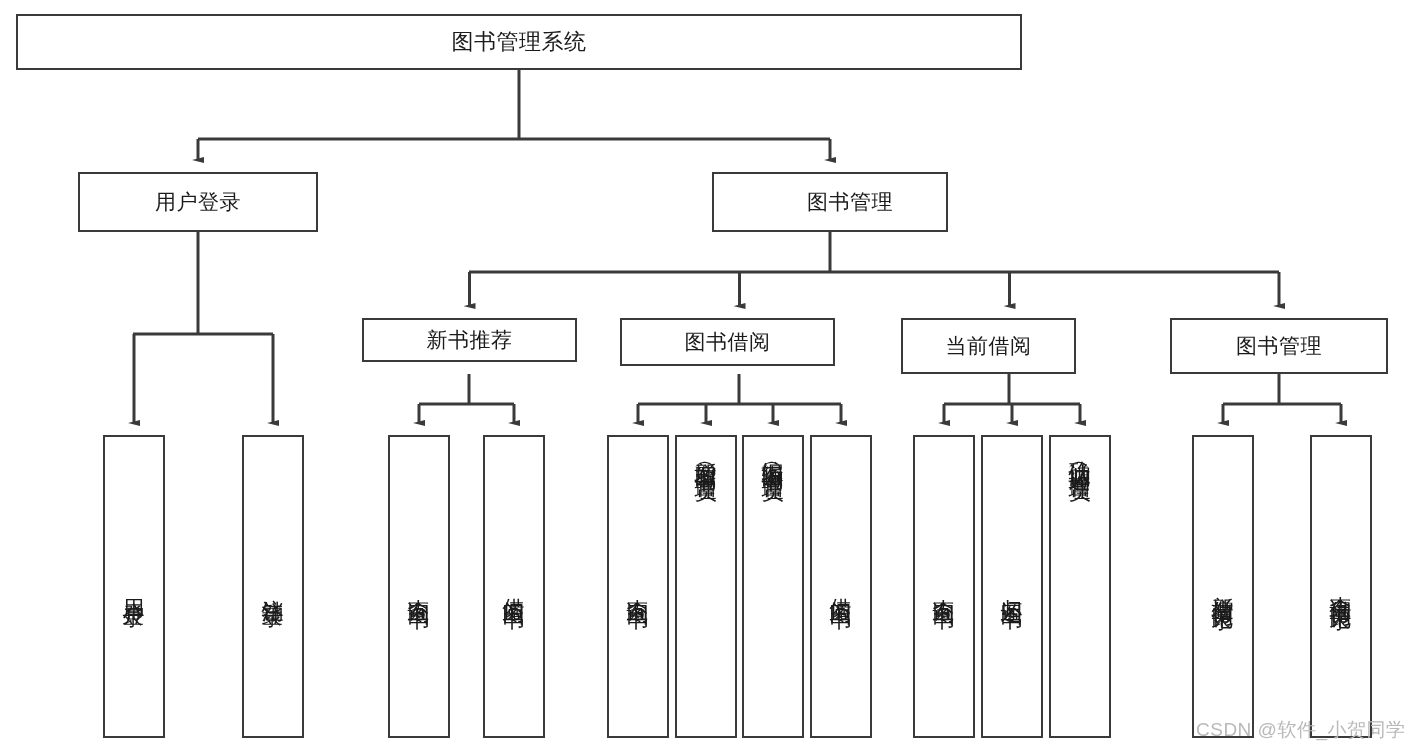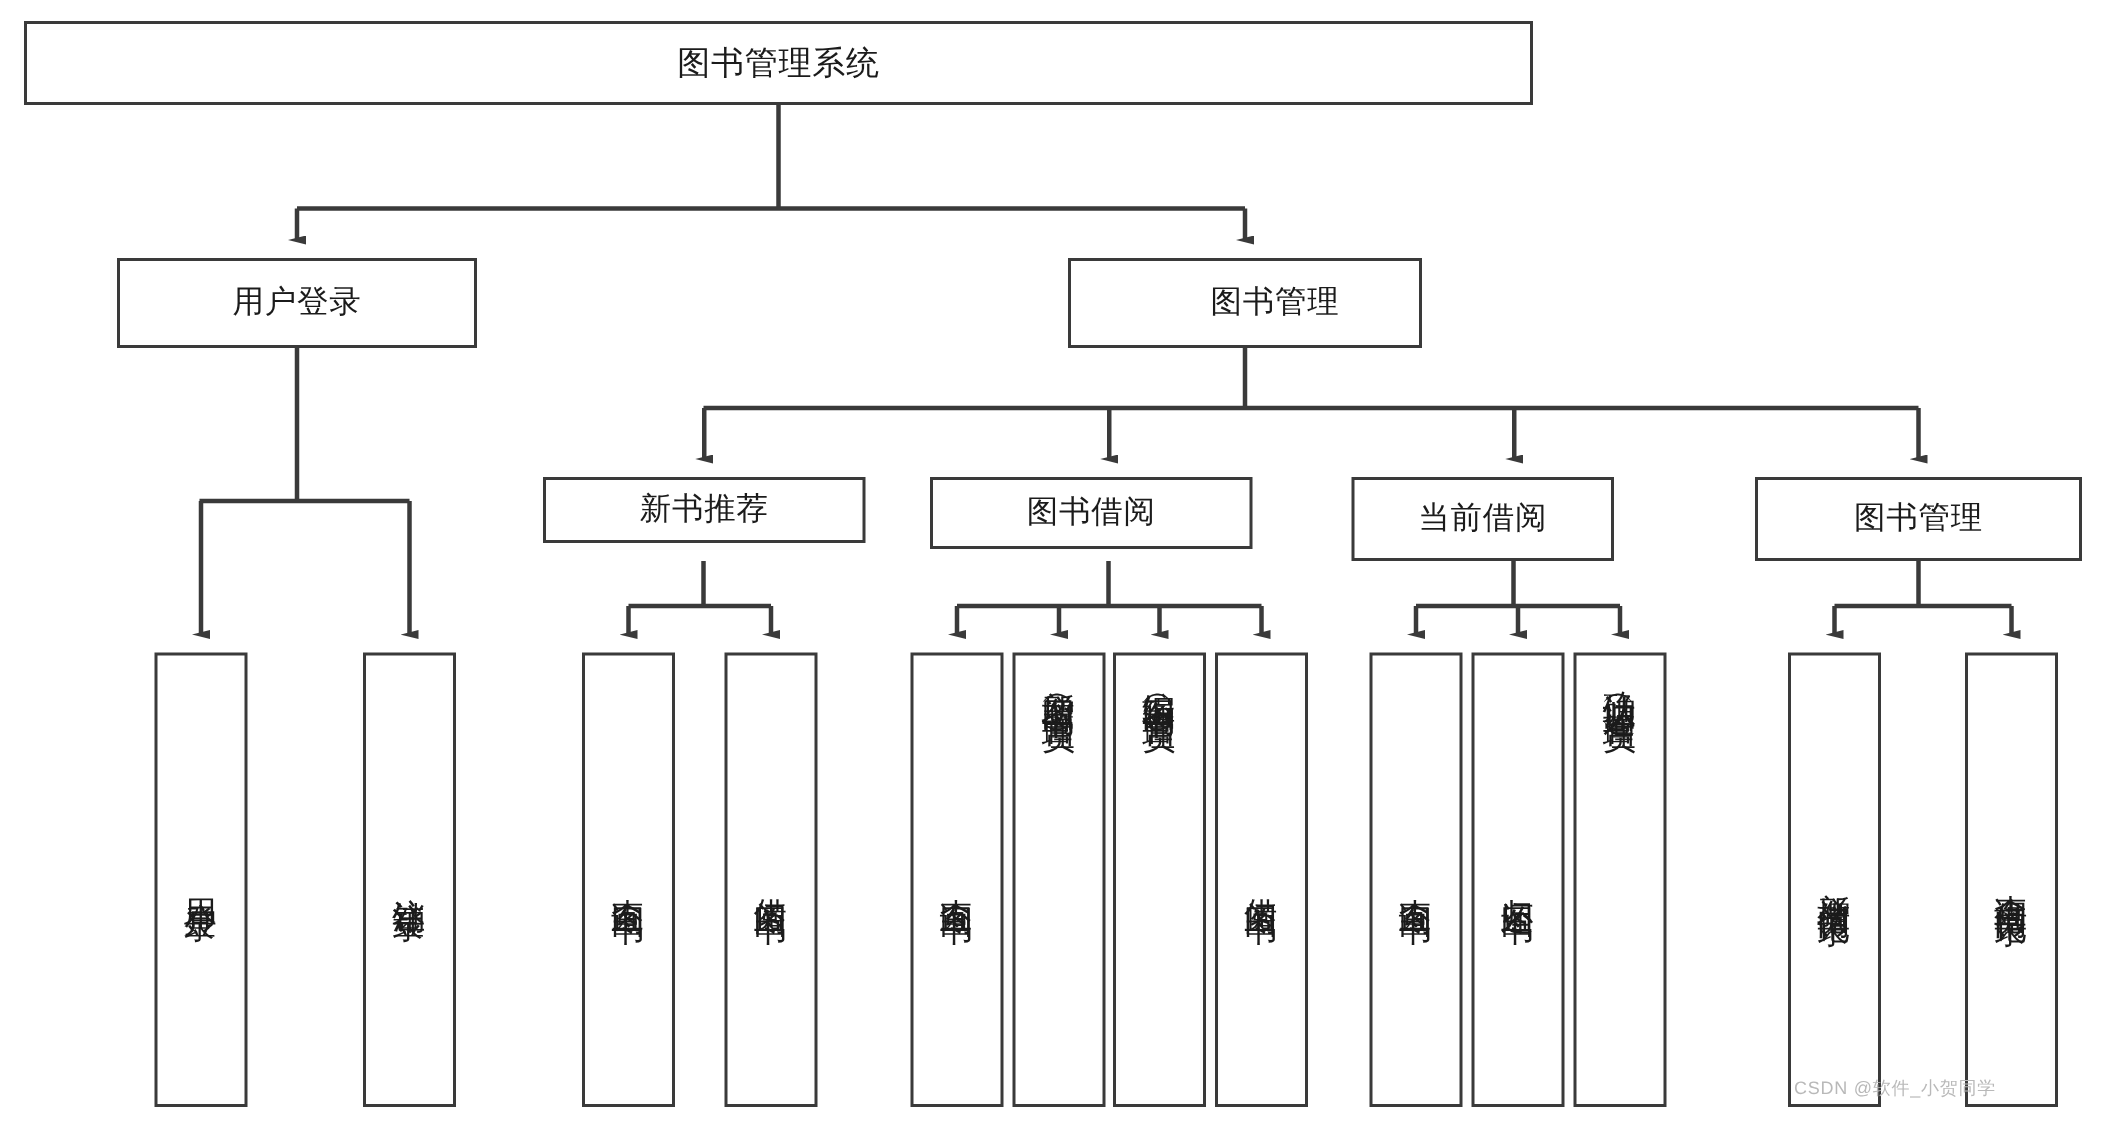--- a/index.html
+++ b/index.html
@@ -39,21 +39,21 @@
     text-orientation:upright;
     font-size:22px;
     line-height:1.05;
     letter-spacing:3px;
     white-space:nowrap;
   }
   .node.vert.center{align-items:center;padding-top:0;}
   .watermark{
     position:absolute;
     color:#b9b9b9;
-    font-size:12px;
+    font-size:19px;
     letter-spacing:0.5px;
     white-space:nowrap;
     pointer-events:none;
   }
 </style>
 </head>
 <body>
 
 <div id="diagram-root">
 

